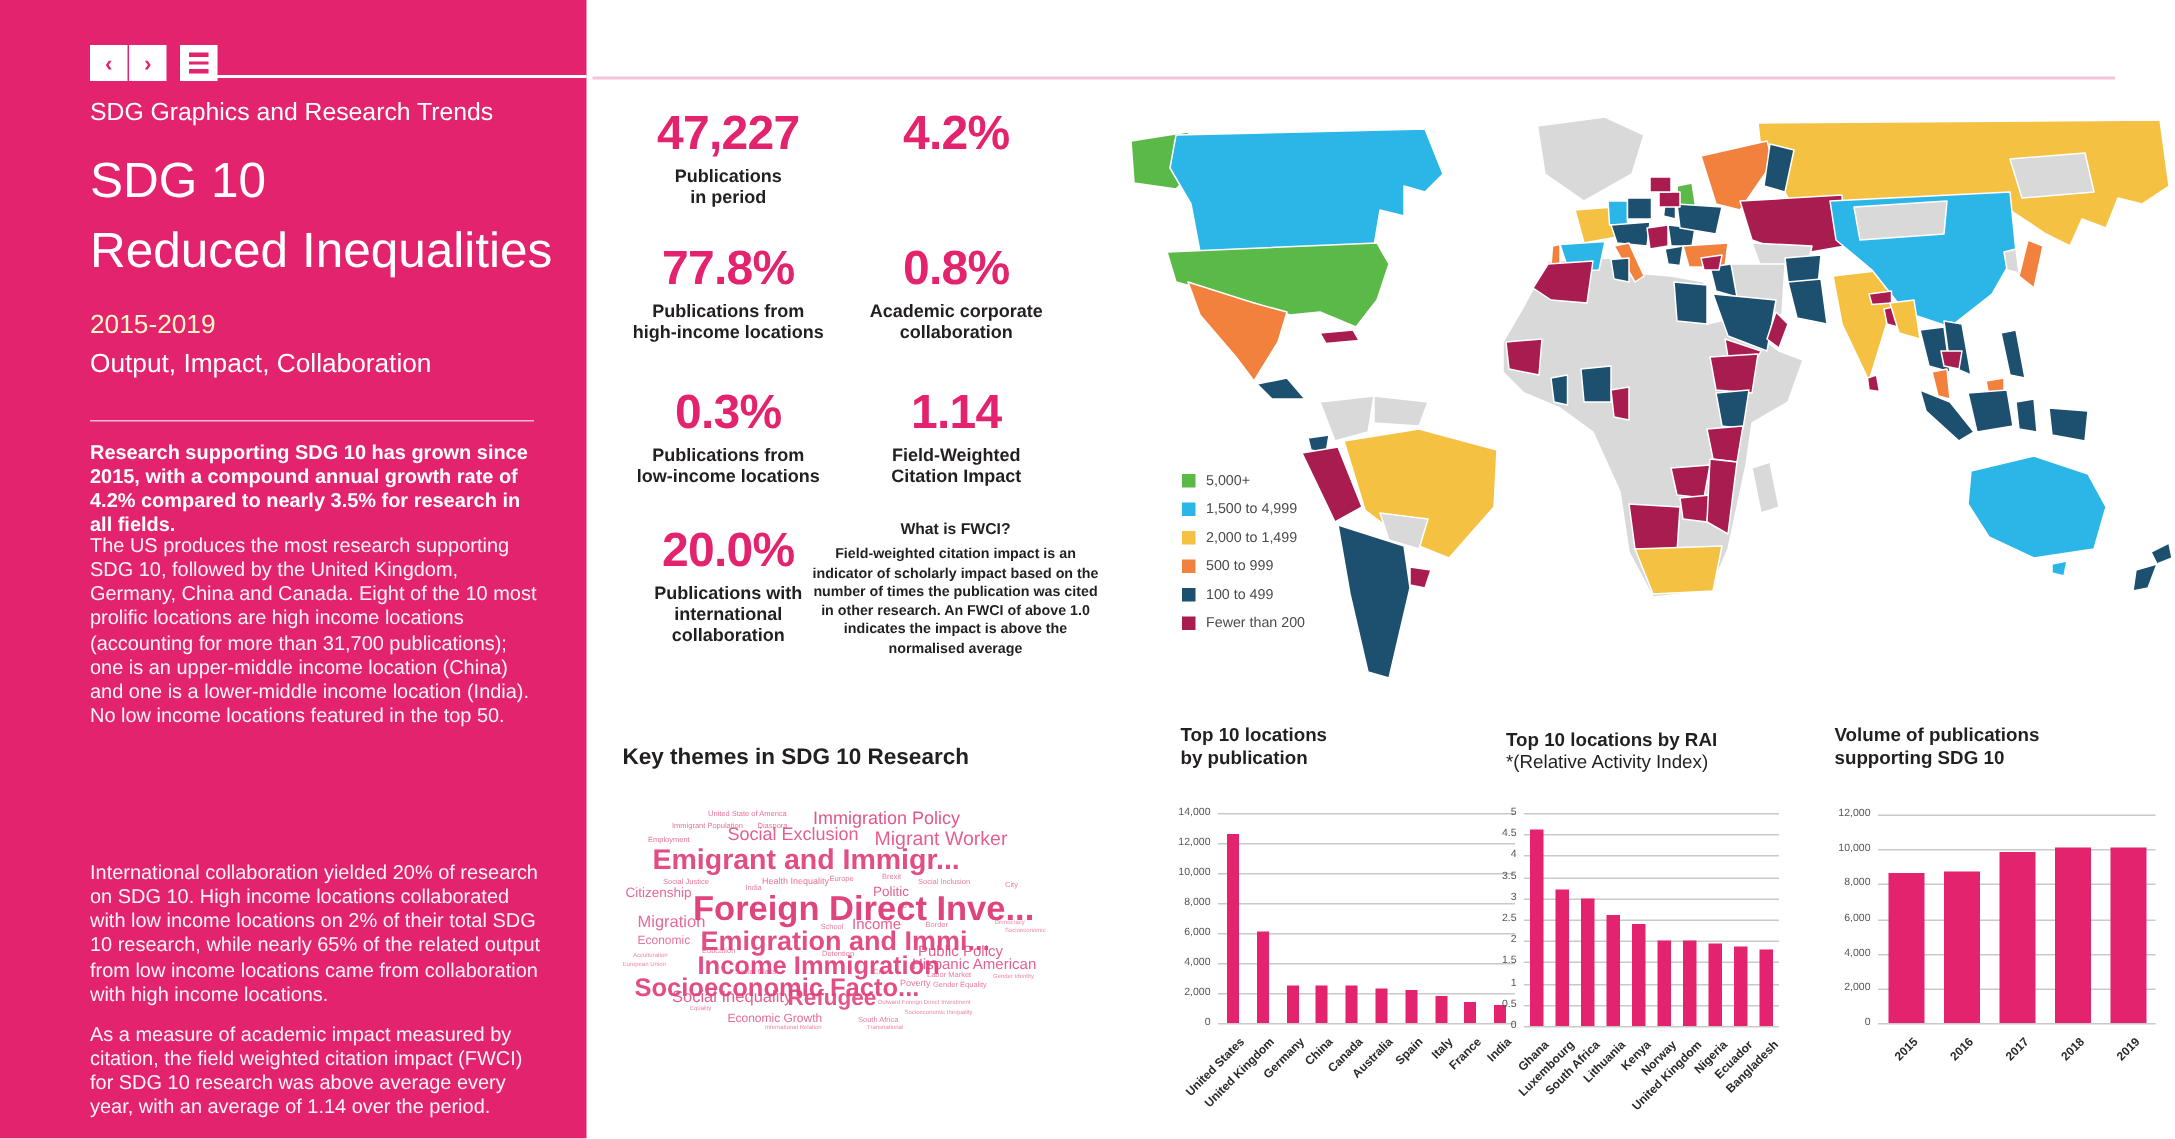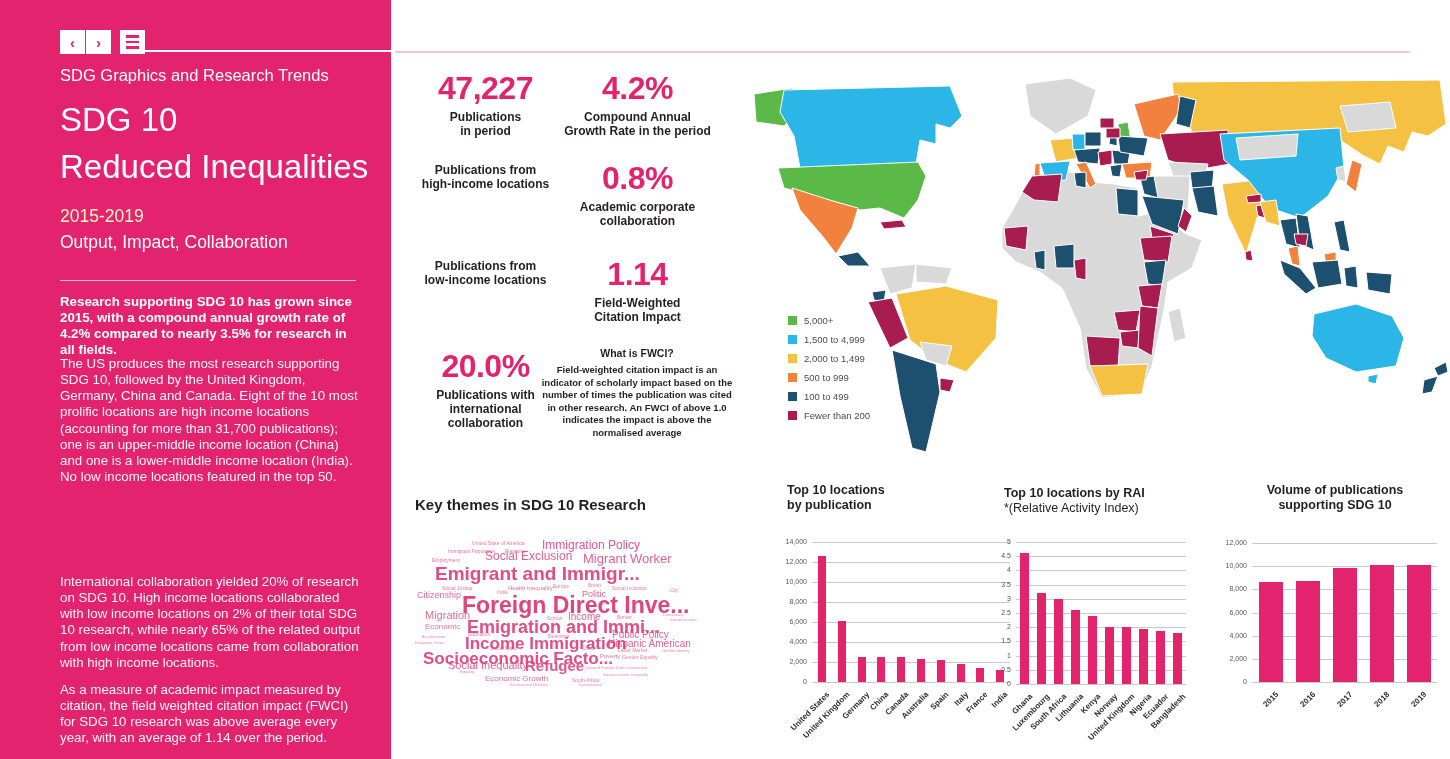--- a/index.html
+++ b/index.html
@@ -83,33 +83,33 @@
 
 <div class="top-rule" id="topRule" style="background: rgb(242, 196, 216);"></div>
 
 <div class="stat" style="left:398px;top:70px;width:175px;">
   <div class="num">47,227</div>
   <div class="lbl">Publications
 in period</div>
 </div>
 <div class="stat" style="left:545px;top:70px;width:185px;">
   <div class="num">4.2%</div>
-  <div class="lbl">Compound Annual
-Growth Rate in the period</div>
 </div>
 <div class="stat" style="left:398px;top:160px;width:175px;">
+  <div class="num">77.8%</div>
   <div class="lbl">Publications from
 high-income locations</div>
 </div>
 <div class="stat" style="left:545px;top:160px;width:185px;">
   <div class="num">0.8%</div>
   <div class="lbl">Academic corporate
 collaboration</div>
 </div>
 <div class="stat" style="left:398px;top:256px;width:175px;">
+  <div class="num">0.3%</div>
   <div class="lbl">Publications from
 low-income locations</div>
 </div>
 <div class="stat" style="left:545px;top:256px;width:185px;">
   <div class="num">1.14</div>
   <div class="lbl">Field-Weighted
 Citation Impact</div>
 </div>
 <div class="stat" style="left:398px;top:348px;width:175px;">
   <div class="num">20.0%</div>
@@ -371,21 +371,21 @@
     <div class="bar" style="left: 122px; top: 141.2px; width: 9px; height: 56.8px; background: rgb(227, 35, 110);"></div>
     <div class="xlab" style="left: 129.5px; top: 206px;">United Kingdom</div>
     <div class="bar" style="left: 139px; top: 142.62px; width: 9px; height: 55.38px; background: rgb(227, 35, 110);"></div>
     <div class="xlab" style="left: 146.5px; top: 206px;">Nigeria</div>
     <div class="bar" style="left: 156px; top: 145.46px; width: 9px; height: 52.54px; background: rgb(227, 35, 110);"></div>
     <div class="xlab" style="left: 163.5px; top: 206px;">Ecuador</div>
     <div class="bar" style="left: 173px; top: 146.88px; width: 9px; height: 51.12px; background: rgb(227, 35, 110);"></div>
     <div class="xlab" style="left: 180.5px; top: 206px;">Bangladesh</div>
   </div>
 <div class="chart" id="chartBox2" style="left:1222px;top:483px;width:225px;height:270px;">
-  <div class="chart-title" style="margin-left:1px;text-align:center;">Volume of publications
+  <div class="chart-title" style="margin-left:1px;">Volume of publications
 supporting SDG 10</div>
 <div class="gridline" style="left: 30px; top: 60px; width: 185px;"></div>
     <div class="ytick" style="left: 0px; top: 56px; width: 25px;">12,000</div>
     <div class="gridline" style="left: 30px; top: 83.1667px; width: 185px;"></div>
     <div class="ytick" style="left: 0px; top: 79.1667px; width: 25px;">10,000</div>
     <div class="gridline" style="left: 30px; top: 106.333px; width: 185px;"></div>
     <div class="ytick" style="left: 0px; top: 102.333px; width: 25px;">8,000</div>
     <div class="gridline" style="left: 30px; top: 129.5px; width: 185px;"></div>
     <div class="ytick" style="left: 0px; top: 125.5px; width: 25px;">6,000</div>
     <div class="gridline" style="left: 30px; top: 152.667px; width: 185px;"></div>

